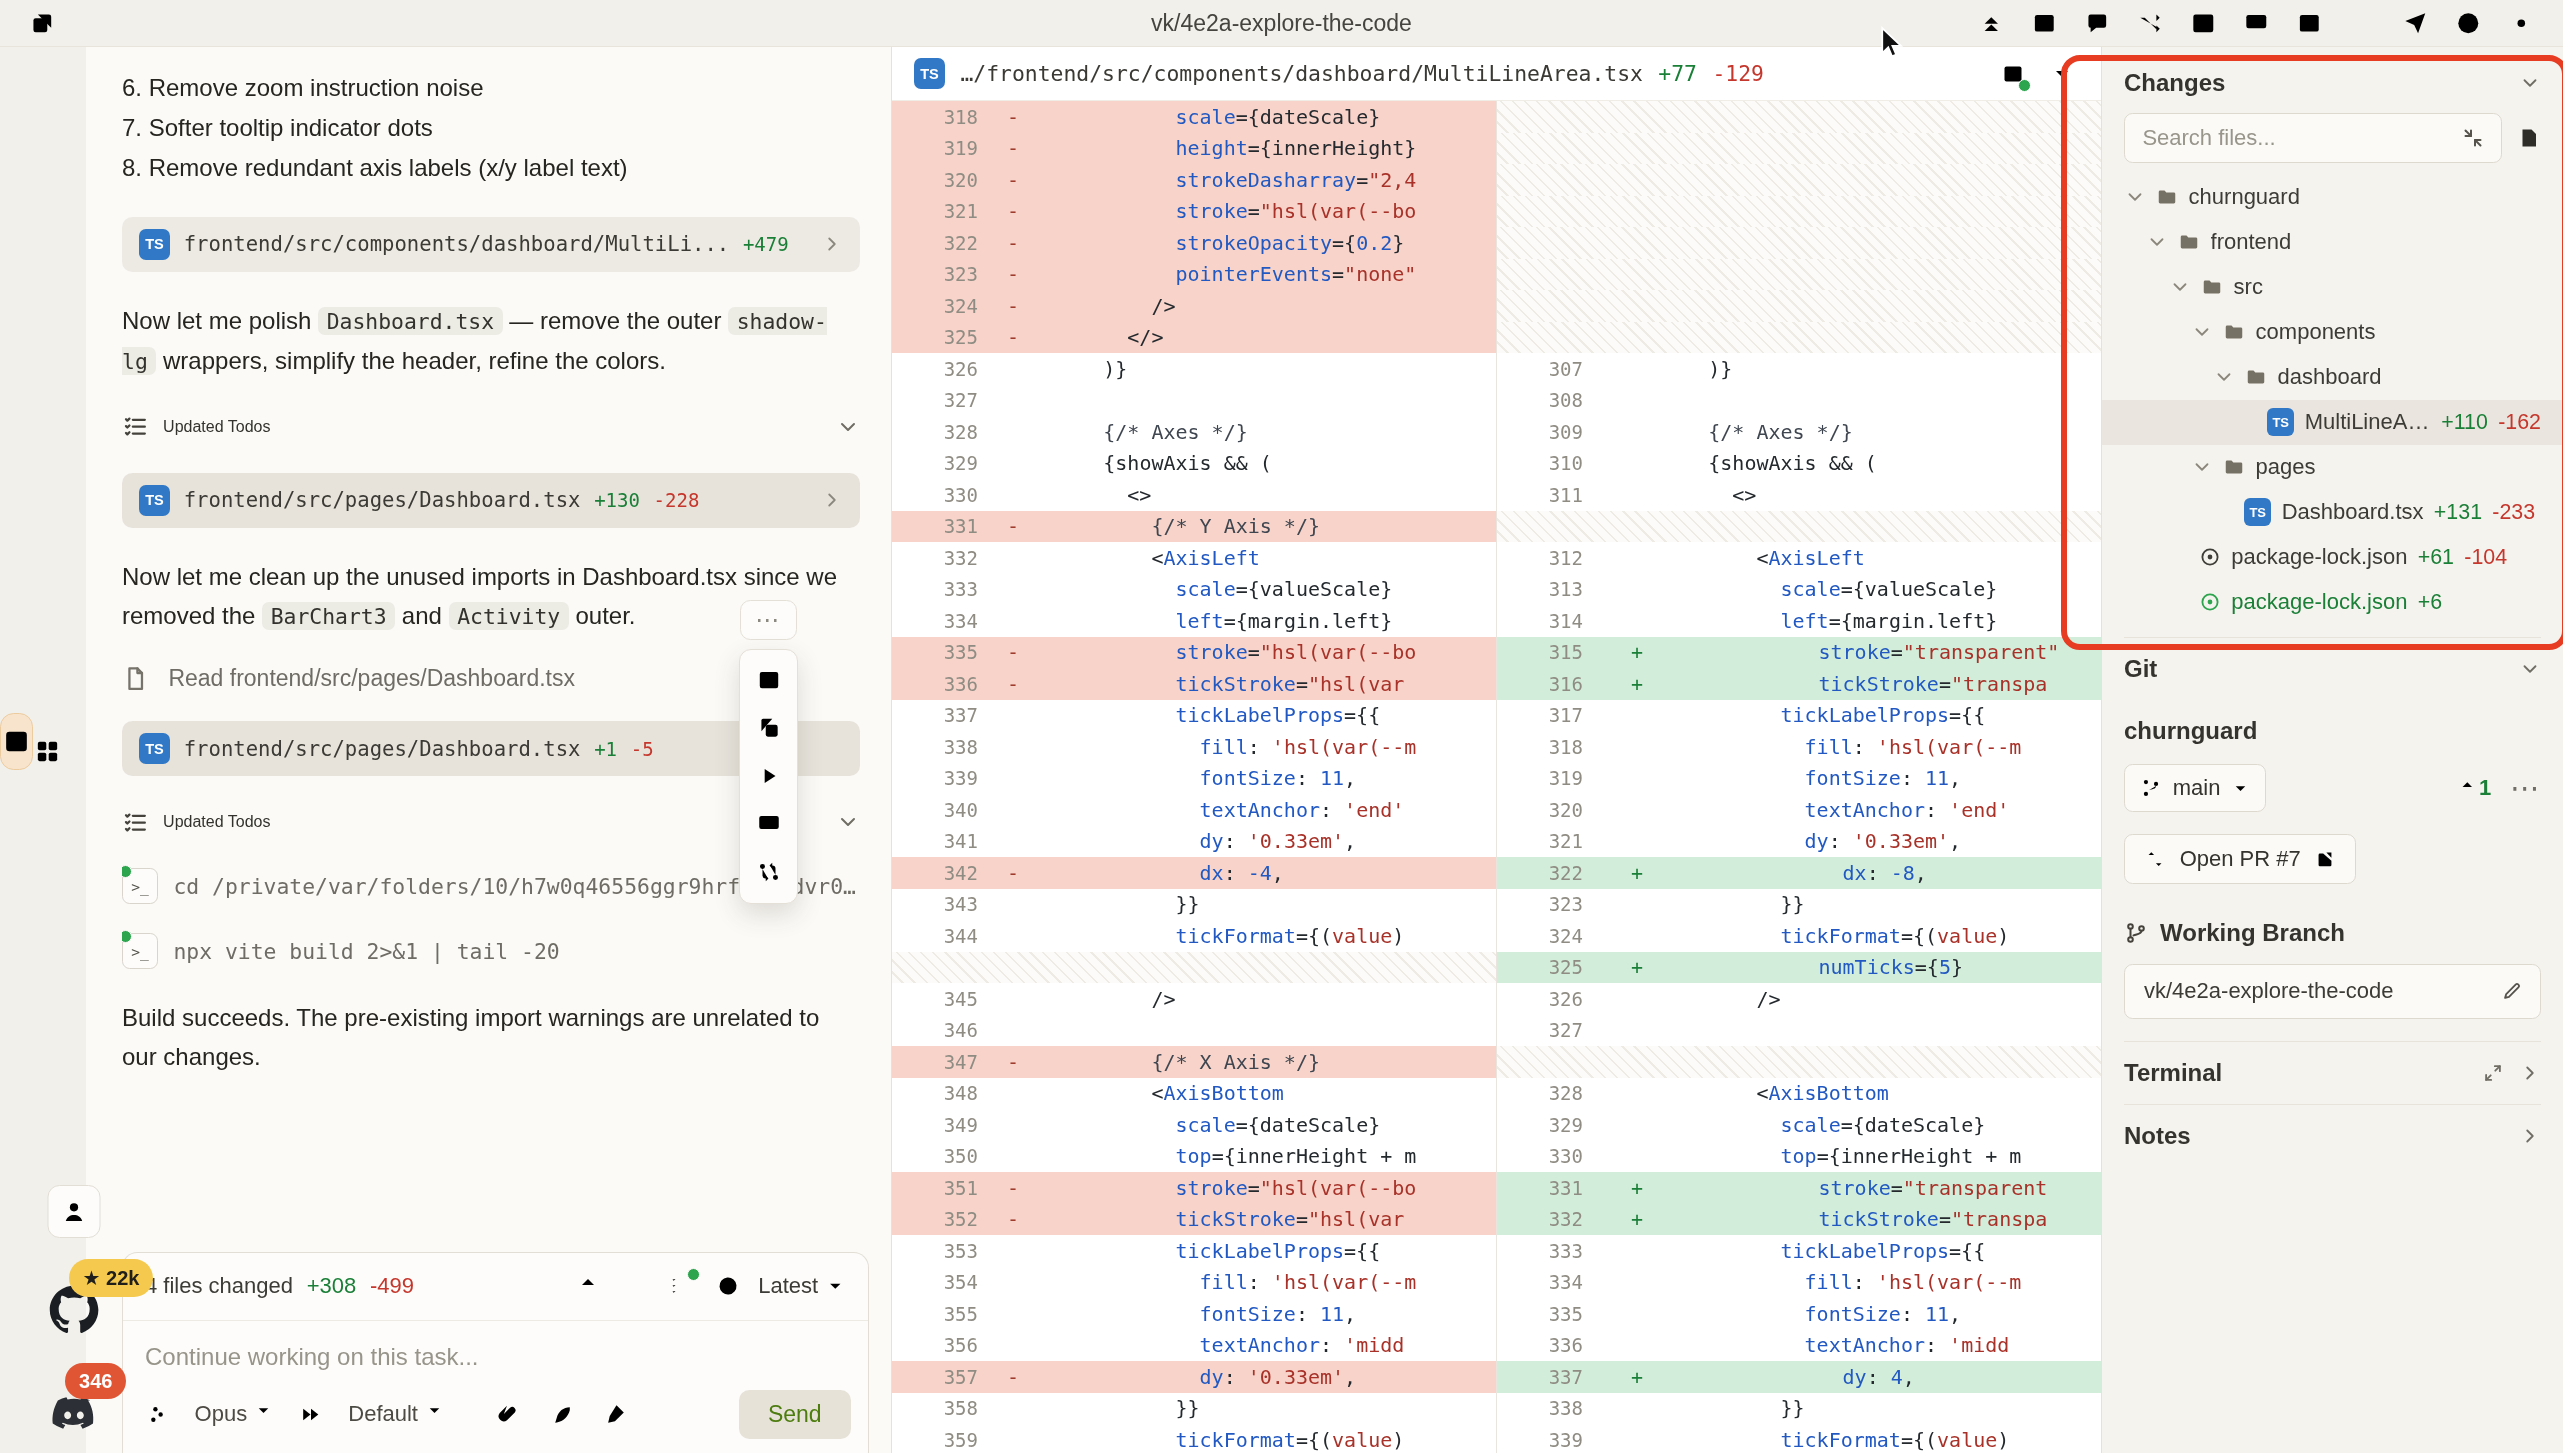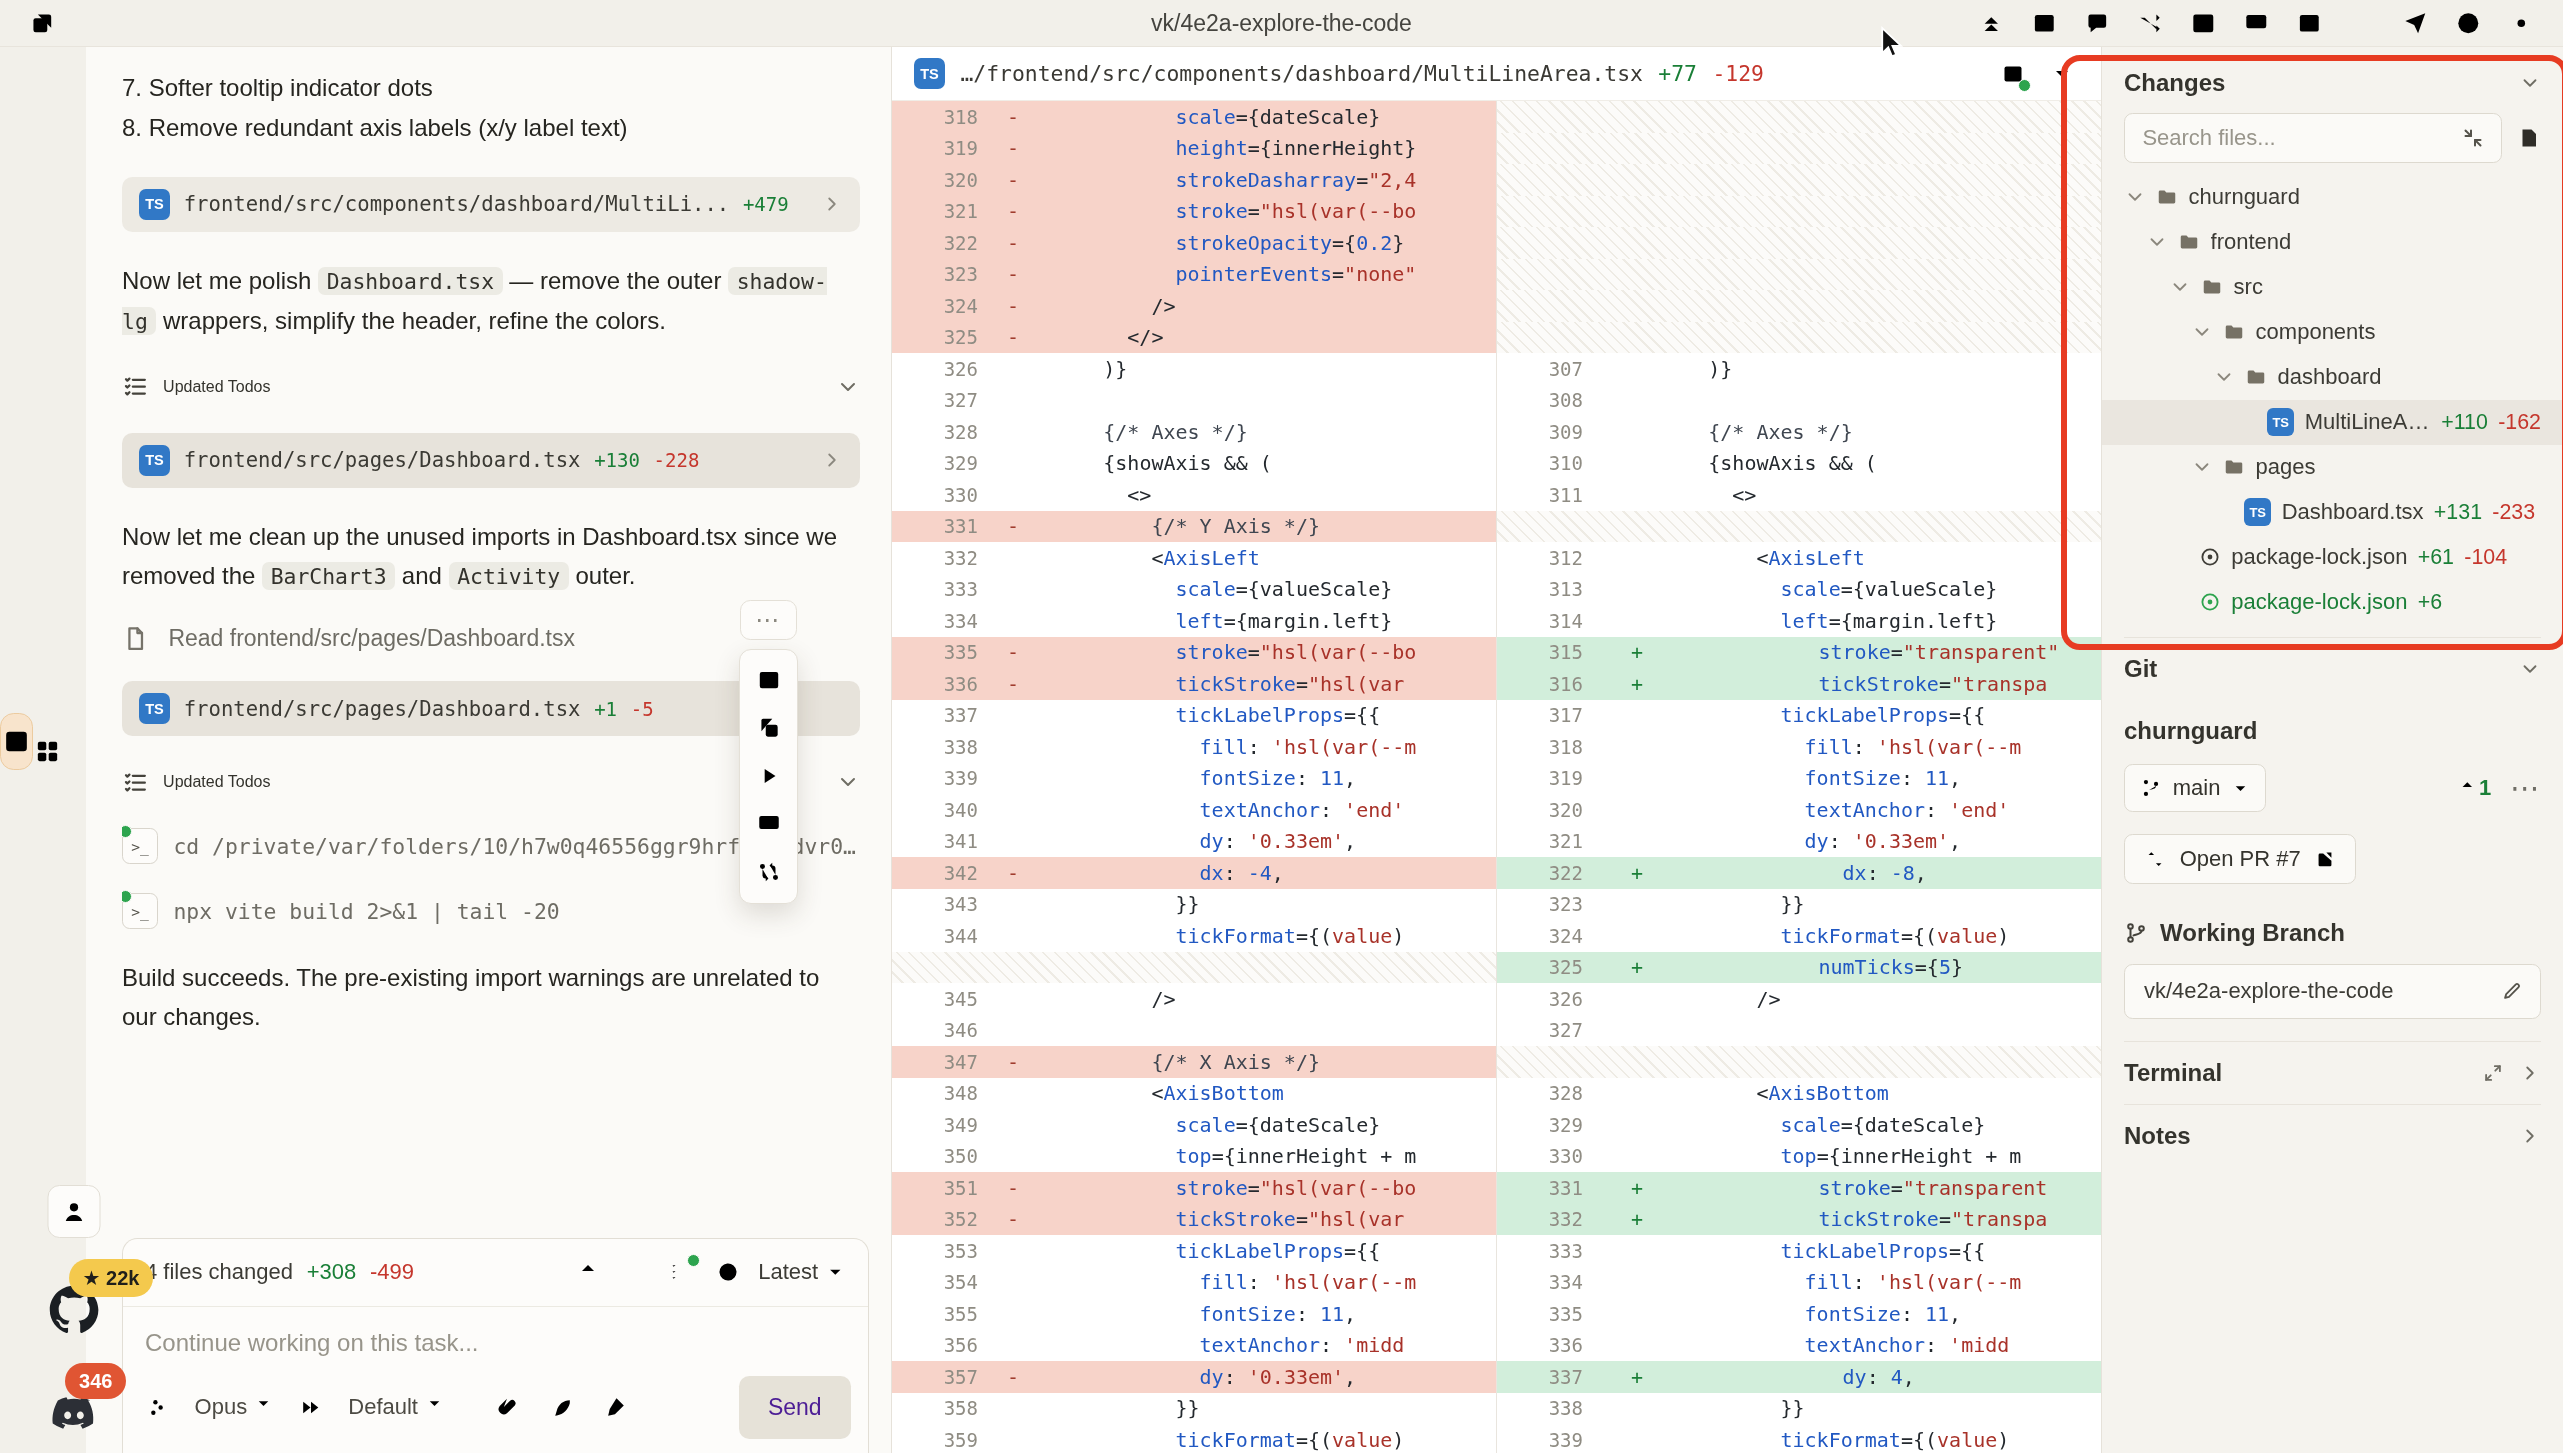--- a/index.html
+++ b/index.html
@@ -75,21 +75,21 @@
   .spinner svg{transform:rotate(-50deg);color:#434b59;}
   .latest{display:inline-flex;align-items:center;gap:6.9px;font-size:22px;color:#3c3b35;}
   .latest svg{width:20.6px;height:20.6px;color:#6f6d64;}
   .cinput{display:block;width:100%;box-sizing:border-box;border:none;outline:none;background:transparent;padding:22px 22px 15.4px;font-size:24px;font-family:"Liberation Sans","DejaVu Sans",sans-serif;color:#33322c;}
   .cinput::placeholder{color:#97948a;}
   .controls{display:flex;align-items:center;gap:20.6px;padding:3.4px 17px 15.4px 17px;font-size:22px;color:#4c4a43;}
   .cic{width:34px;height:34px;display:inline-flex;align-items:center;justify-content:center;color:#55534b;}
   .cic svg{width:25px;height:25px;}
   .sel-pill{display:inline-flex;gap:6.9px;}
   .sel-pill svg{width:19px;height:19px;color:#6f6d64;}
-  .send-btn{margin-left:auto;background:#e6e2d8;border-radius:10.3px;padding:18px 29px;color:#4c1d95;font-size:23px;}
+  .send-btn{margin-left:auto;background:#e6e2d8;border-radius:10.3px;padding:11px 29px;color:#4d7c0f;font-size:23px;}
   
   .diff{flex:0 0 1209px;width:1209px;background:#fff;border-left:0.9px solid #e6e2da;border-right:0.9px solid #e6e2da;display:flex;flex-direction:column;min-height:0;}
   .dhead{height:53px;flex:0 0 53px;display:flex;align-items:center;gap:15.4px;padding:0 22px;border-bottom:0.9px solid #f0ede7;}
   .dpath{font-family:"DejaVu Sans Mono",monospace;font-size:21.4px;color:#3a3934;white-space:nowrap;overflow:hidden;text-overflow:ellipsis;min-width:0;}
   .dhead .adds,.dhead .dels{font-family:"DejaVu Sans Mono",monospace;font-size:21.4px;}
   .dico{width:34px;height:34px;display:inline-flex;align-items:center;justify-content:center;color:#5a584f;position:relative;}
   .dico svg{width:24px;height:24px;}
   .dico .gdot{top:auto;bottom:-1.7px;right:-1.7px;left:auto;border-color:#fff;}
   .dbody{flex:1;display:flex;min-height:0;}
   .dcol{width:50%;overflow:hidden;}
@@ -285,20 +285,21 @@
             <svg viewBox="0 0 24 22" class="fill">
               <path d="M19.9 4.6A17 17 0 0 0 15.7 3l-.55 1.1a15.3 15.3 0 0 0-6.3 0L8.3 3a17 17 0 0 0-4.2 1.6C1.9 8.5 1.2 12.2 1.6 15.9A17 17 0 0 0 6.7 18.4l1.05-1.75a10.4 10.4 0 0 1-1.65-.8l.4-.3a11.9 11.9 0 0 0 9.9 0l.4.3c-.5.3-1.05.57-1.65.8l1.05 1.75a17 17 0 0 0 5.1-2.5c.5-4.3-.4-8-2.4-11.3zM8.9 13.8c-.95 0-1.7-.85-1.7-1.9s.75-1.9 1.7-1.9 1.7.86 1.7 1.9-.76 1.9-1.7 1.9zm6.2 0c-.95 0-1.7-.85-1.7-1.9s.75-1.9 1.7-1.9 1.7.86 1.7 1.9-.75 1.9-1.7 1.9z"></path>
             </svg>
           </div>
       </div>
     </nav>
 
     <section class="chat">
       <div class="msgs">
           <div class="blk mlist">
+            <div class="mline">6. Remove zoom instruction noise</div>
             <div class="mline">7. Softer tooltip indicator dots</div>
             <div class="mline">8. Remove redundant axis labels (x/y label text)</div>
           </div>
           <div class="blk chip">
             <span class="tsb">TS</span>
             <span class="chip-label">frontend/src/components/dashboard/MultiLi...</span>
             <span class="adds mono">+479</span>
             <span class="ic chip-chev">
               <svg viewBox="0 0 24 24">
                 <polyline points="9 6 15 12 9 18"></polyline>

